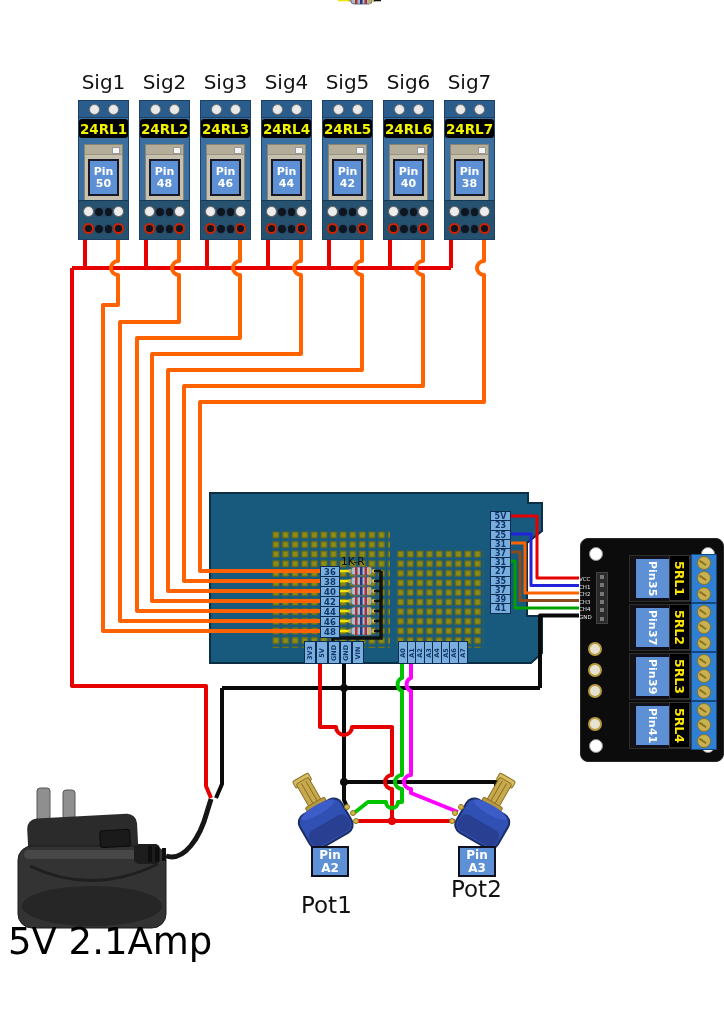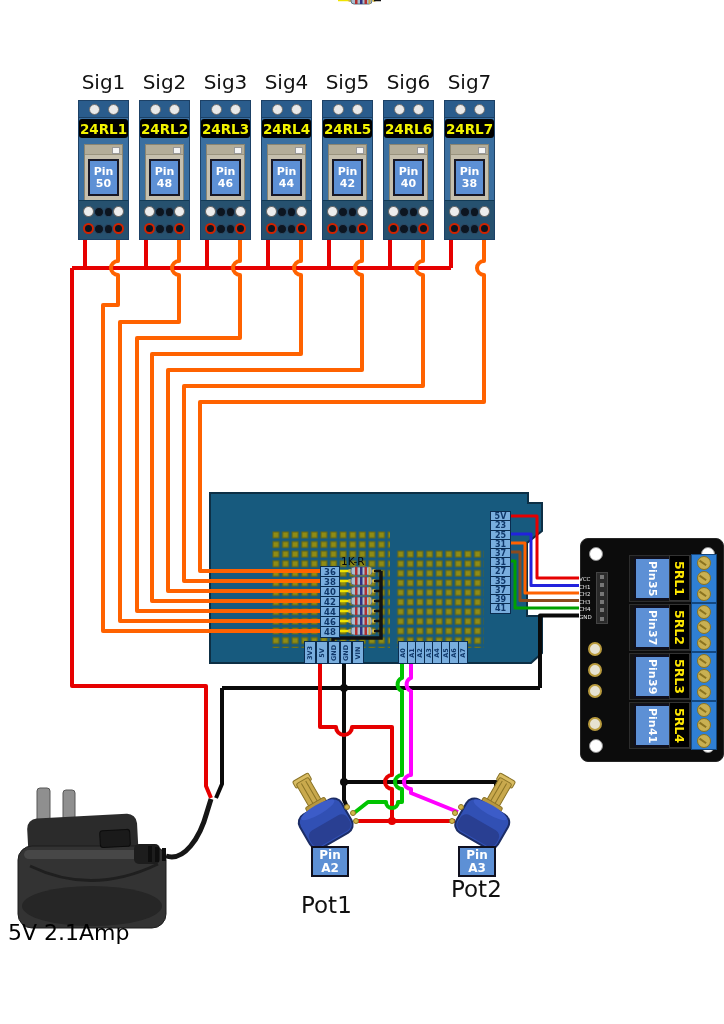--- a/index.html
+++ b/index.html
@@ -62,21 +62,21 @@
         writing-mode:vertical-lr;text-orientation:sideways;display:flex;align-items:center;justify-content:center;}
   .chterm{position:absolute;left:62px;top:0;width:24px;height:47px;background:#2f7fd4;border:1px solid #14477e;
           display:flex;flex-direction:column;justify-content:space-around;align-items:center;}
   .tsc{width:12px;height:12px;border-radius:50%;background:#c9b052;border:1px solid #8a7320;position:relative;}
   .tsc::after{content:"";position:absolute;left:1px;top:5px;width:8px;height:1.5px;background:#8a7320;transform:rotate(35deg);}
 
   
   .potpin{position:absolute;width:34px;height:27px;background:#5d90d5;border:2px solid #10101f;color:#fff;
           font-weight:bold;font-size:12px;line-height:1.05;display:flex;flex-direction:column;align-items:center;justify-content:center;}
   .potname{position:absolute;font-size:23px;color:#111;}
-  .psu-label{position:absolute;left:8px;top:920px;font-size:22px;color:#000;}
+  .psu-label{position:absolute;left:8px;top:920px;font-size:37px;color:#000;}
 </style>
 </head>
 <body>
 
 <div class="stage">
 
   <svg width="724" height="1024" viewBox="0 0 724 1024">
     <defs>
       <pattern id="pads" width="9.6" height="9.6" patternUnits="userSpaceOnUse" x="272" y="531">
         <rect x="1" y="1" width="5.8" height="5.8" fill="#8f8c15" stroke="#6a680e" stroke-width="1"></rect>

